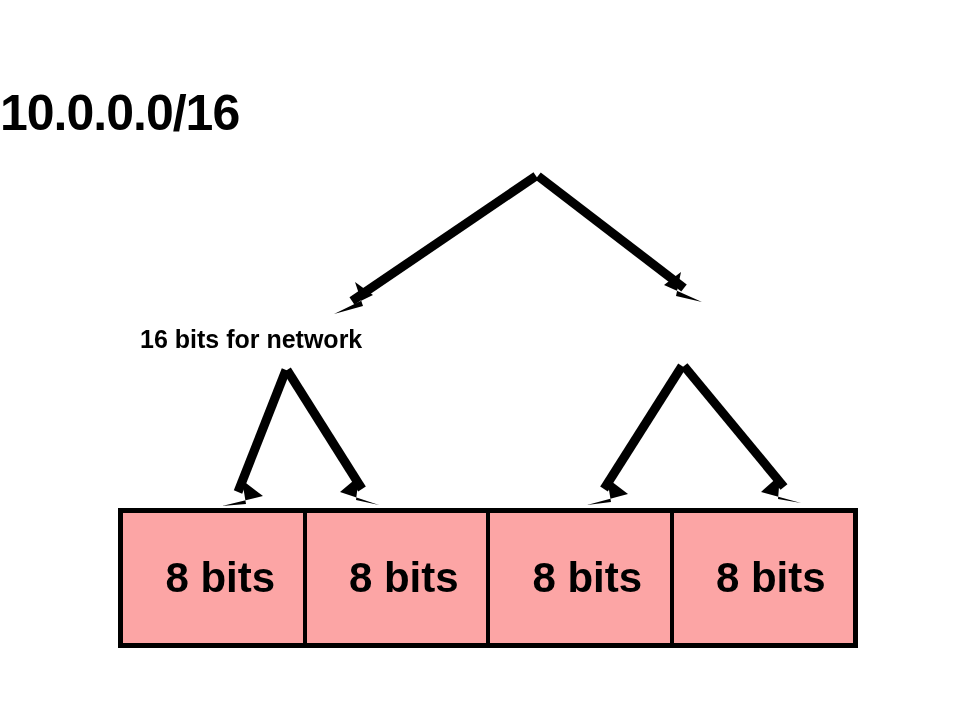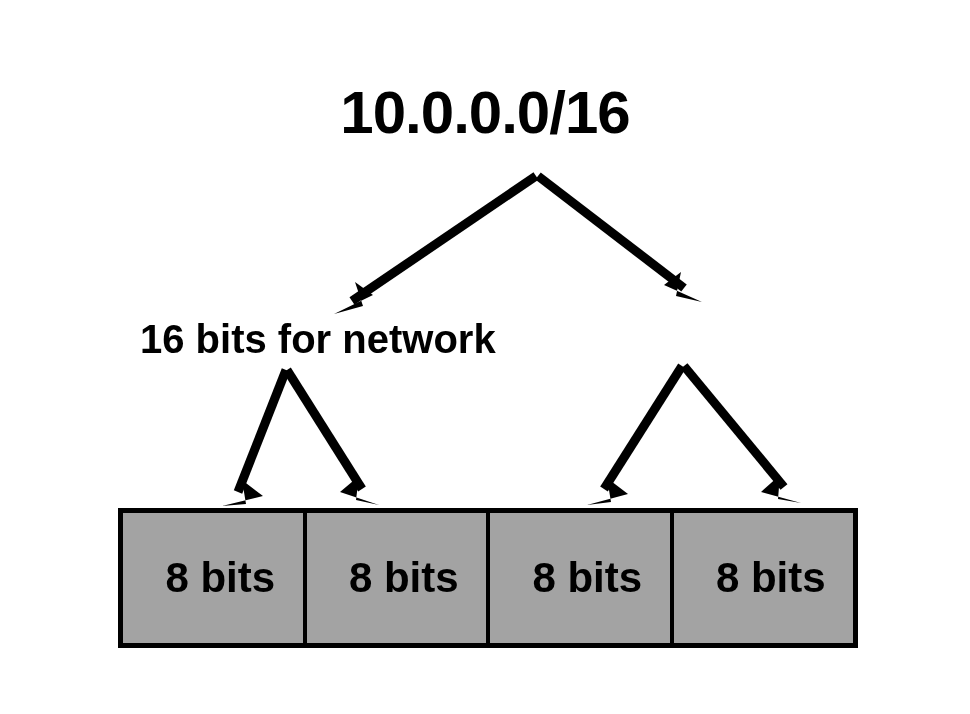--- a/index.html
+++ b/index.html
@@ -28,39 +28,38 @@
     height: 714px;
     pointer-events: none;
   }
 
   
   #cidr-title {
     position: absolute;
     left: 0;
     top: 76px;
     width: 970px;
-    text-align: center;
-    font-size: 60px;
+    font-size: 50px;
     font-weight: bold;
     line-height: 74px;
     letter-spacing: -1px;
     color: #000000;
     white-space: nowrap;
   }
 
   
   .split-label {
     position: absolute;
     top: 320px;
-    font-size: 40px;
+    font-size: 25px;
     font-weight: bold;
     line-height: 38px;
     color: #000000;
     white-space: nowrap;
-    text-align: center;
+    text-align: left;
   }
   #label-network {
     left: 140px;
     width: 324px;
   }
   #label-host {
     left: 580px;
     width: 266px;
   }
 
@@ -75,21 +74,21 @@
     border: 5px solid #000000;
     background: #ffffff;
     display: flex;
   }
   .octet-cell {
     flex: 1 1 0;
     box-sizing: border-box;
     display: flex;
     align-items: center;
     justify-content: center;
-    background: #a3a3a3;
+    background: #fca5a5;
     border-right: 4px solid #000000;
     padding-left: 15px;
   }
   .octet-cell:last-child {
     border-right: none;
   }
   .octet-label {
     font-size: 42px;
     font-weight: bold;
     line-height: 46px;

